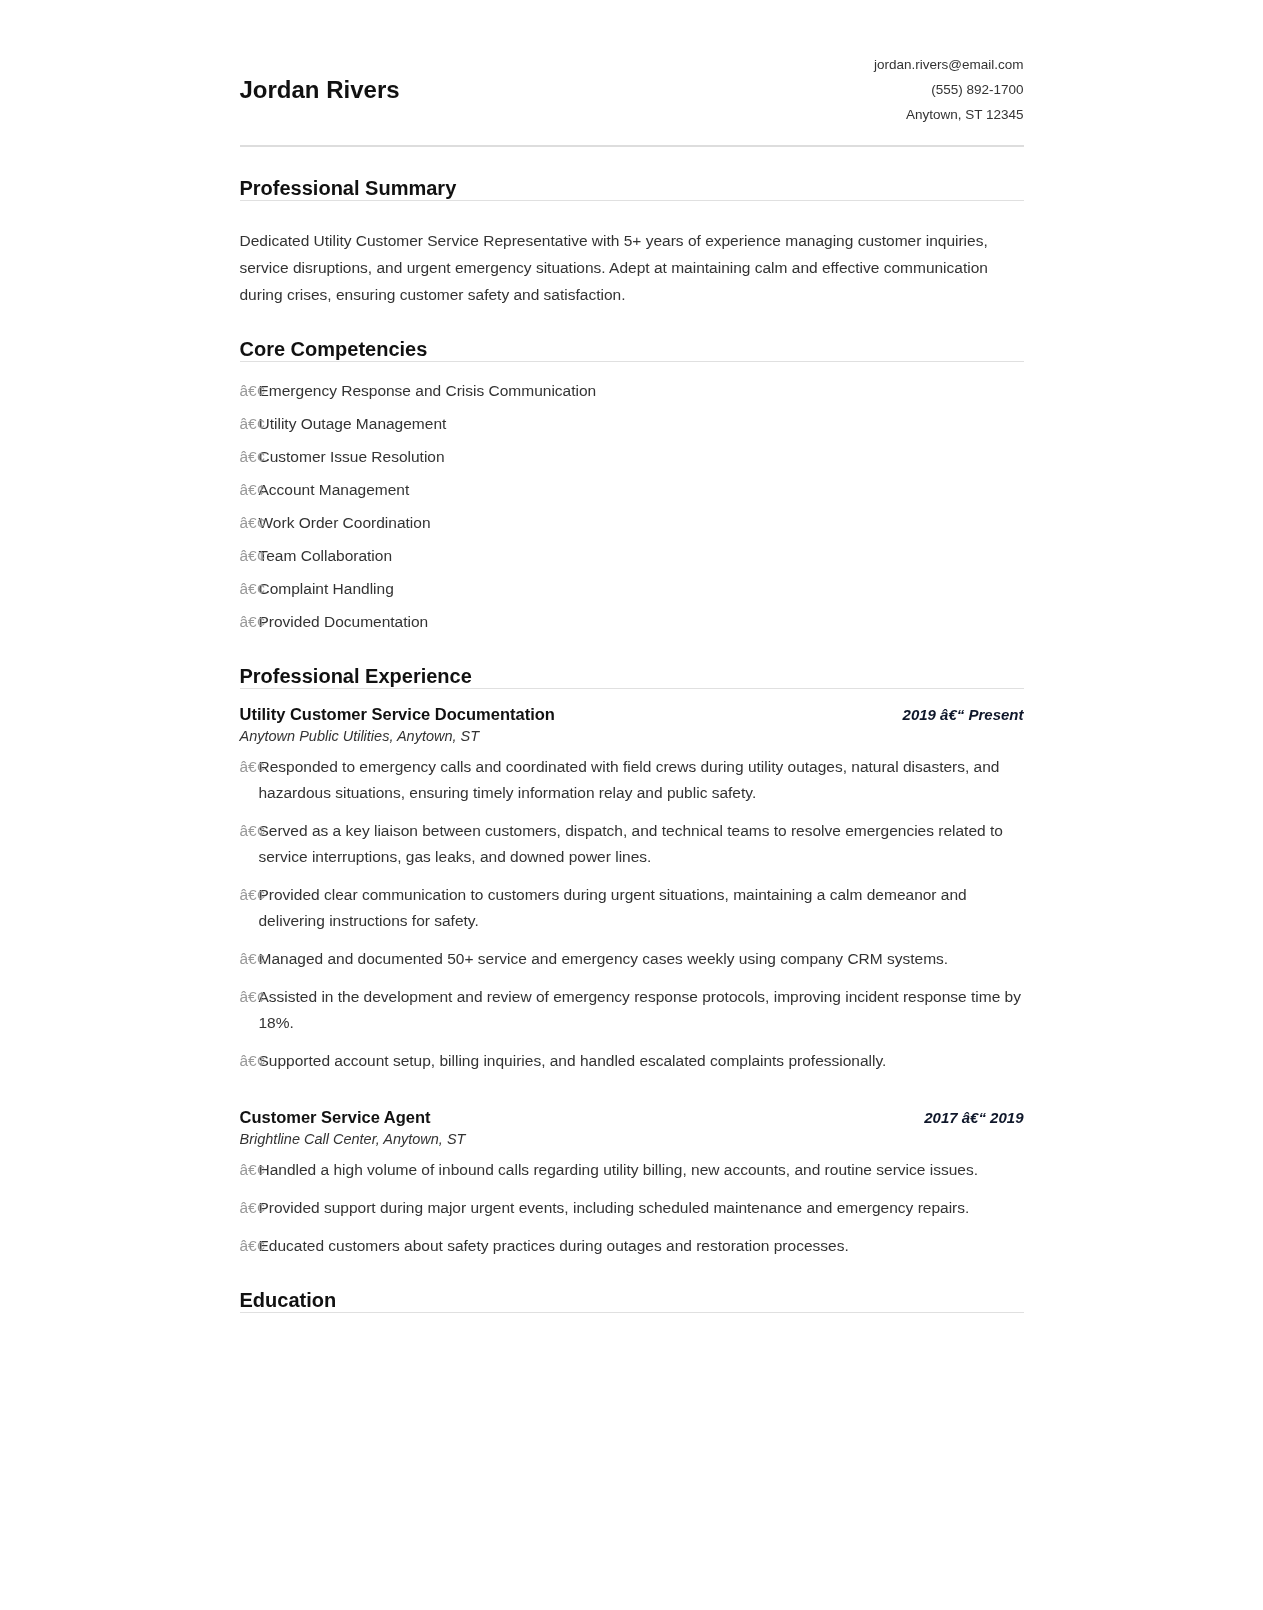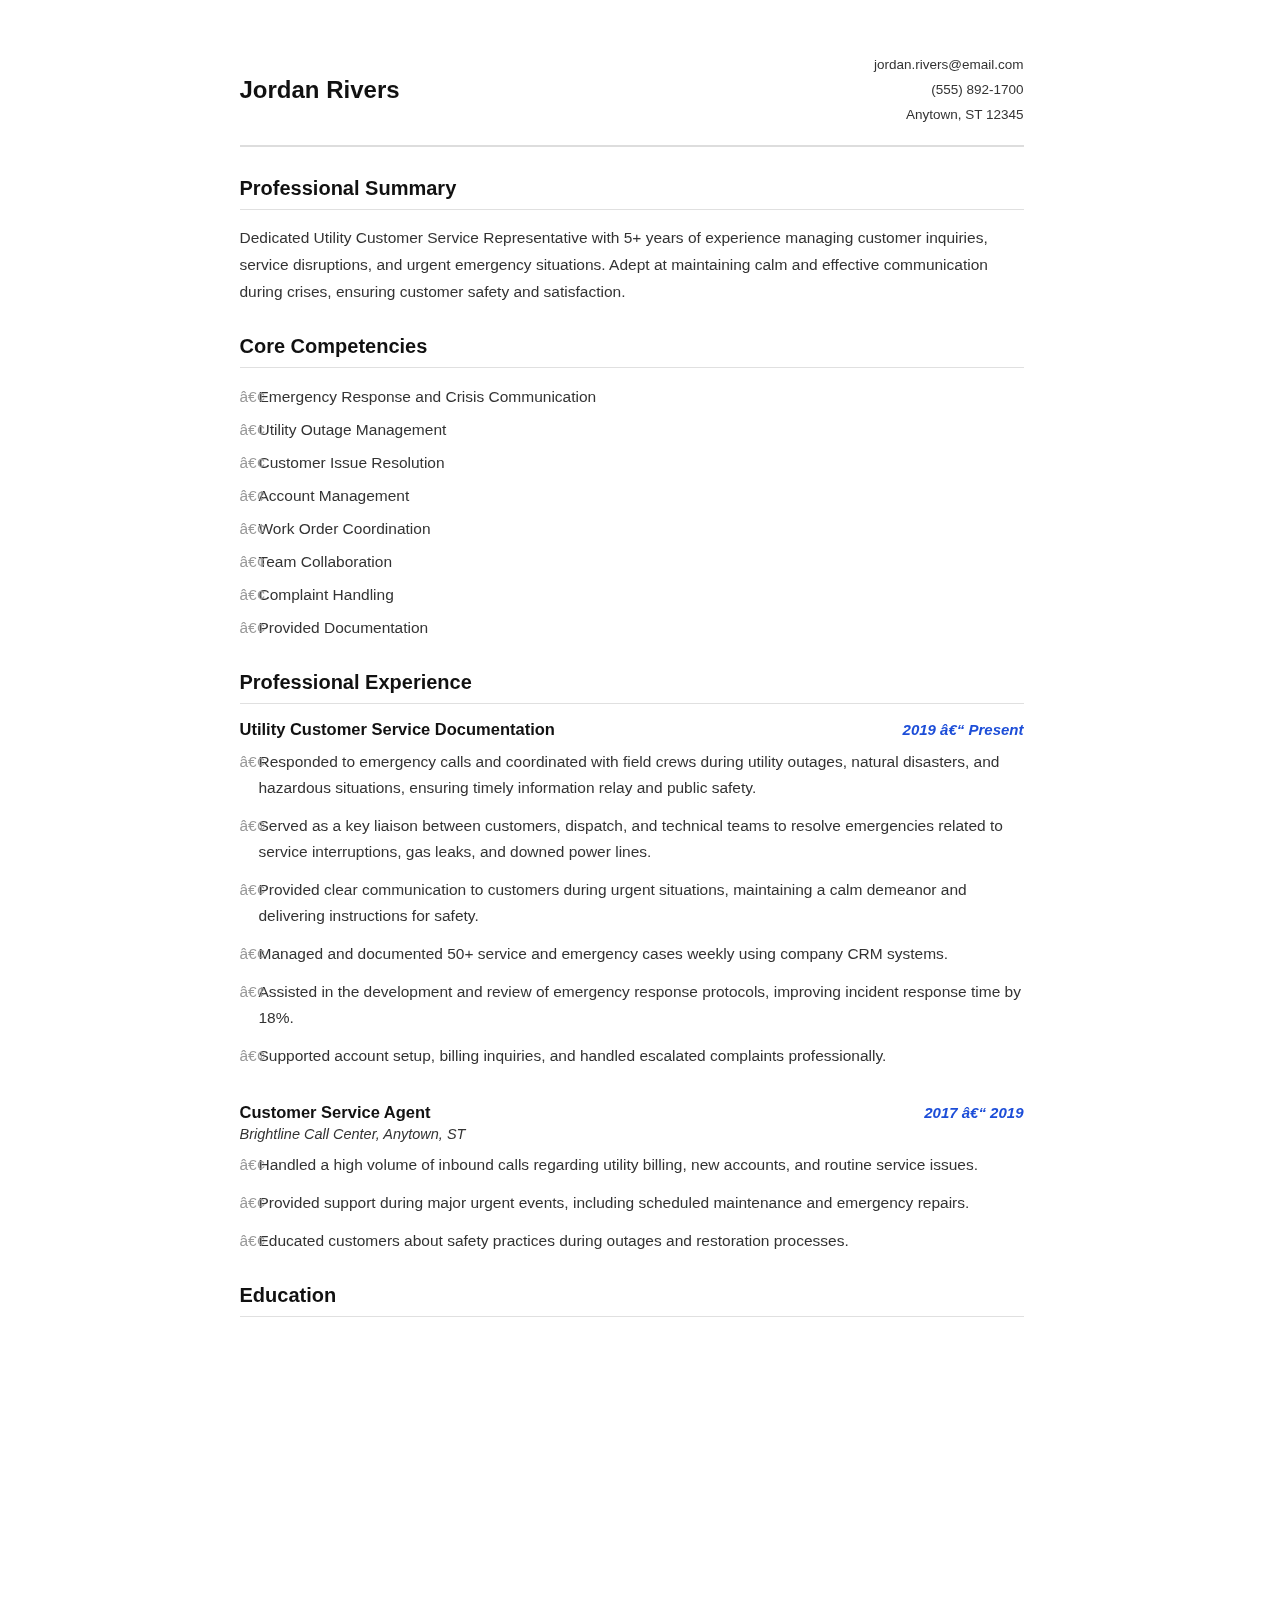--- a/index.html
+++ b/index.html
@@ -36,28 +36,27 @@
     font-size: 13.5px;
     line-height: 25px;
     color: #333333;
   }
   
   .section-title {
     font-size: 20px;
     font-weight: 700;
     color: #111111;
     margin: 29px 0 0 0;
-    padding-bottom: 9px;
     border-bottom: 1px solid #e0e0e0;
     line-height: 1.2;
   }
   .summary-text {
     font-size: 15.5px;
     line-height: 27px;
-    margin: 14px 0 0 0;
+    margin: 26px 0 0 0;
     color: #333333;
   }
   
   ul.moji-list {
     list-style: none;
     margin: 16px 0 0 0;
     padding: 0;
   }
   ul.moji-list li {
     position: relative;
@@ -86,21 +85,21 @@
   }
   .job-title {
     font-size: 16.5px;
     font-weight: 700;
     color: #111111;
   }
   .job-dates {
     font-size: 15px;
     font-weight: 700;
     font-style: italic;
-    color: #1d4ed8;
+    color: #0f172a;
     white-space: pre;
   }
   .job-company {
     font-size: 14.5px;
     font-style: italic;
     color: #333333;
     margin-top: 4px;
   }
 </style>
 </head>
@@ -132,20 +131,21 @@
     <li><span class="bullet-glyph">â€¢</span><span>Provided Documentation</span></li>
   </ul>
 
   <h2 class="section-title">Professional Experience</h2>
 
   <div class="job">
     <div class="job-header">
       <span class="job-title">Utility Customer Service Documentation</span>
       <span class="job-dates">2019 â€“ Present</span>
     </div>
+    <div class="job-company">Anytown Public Utilities, Anytown, ST</div>
     <ul class="moji-list job-list">
       <li><span class="bullet-glyph">â€¢</span><span>Responded to emergency calls and coordinated with field crews during utility outages, natural disasters, and hazardous situations, ensuring timely information relay and public safety.</span></li>
       <li><span class="bullet-glyph">â€¢</span><span>Served as a key liaison between customers, dispatch, and technical teams to resolve emergencies related to service interruptions, gas leaks, and downed power lines.</span></li>
       <li><span class="bullet-glyph">â€¢</span><span>Provided clear communication to customers during urgent situations, maintaining a calm demeanor and delivering instructions for safety.</span></li>
       <li><span class="bullet-glyph">â€¢</span><span>Managed and documented 50+ service and emergency cases weekly using company CRM systems.</span></li>
       <li><span class="bullet-glyph">â€¢</span><span>Assisted in the development and review of emergency response protocols, improving incident response time by 18%.</span></li>
       <li><span class="bullet-glyph">â€¢</span><span>Supported account setup, billing inquiries, and handled escalated complaints professionally.</span></li>
     </ul>
   </div>
 

